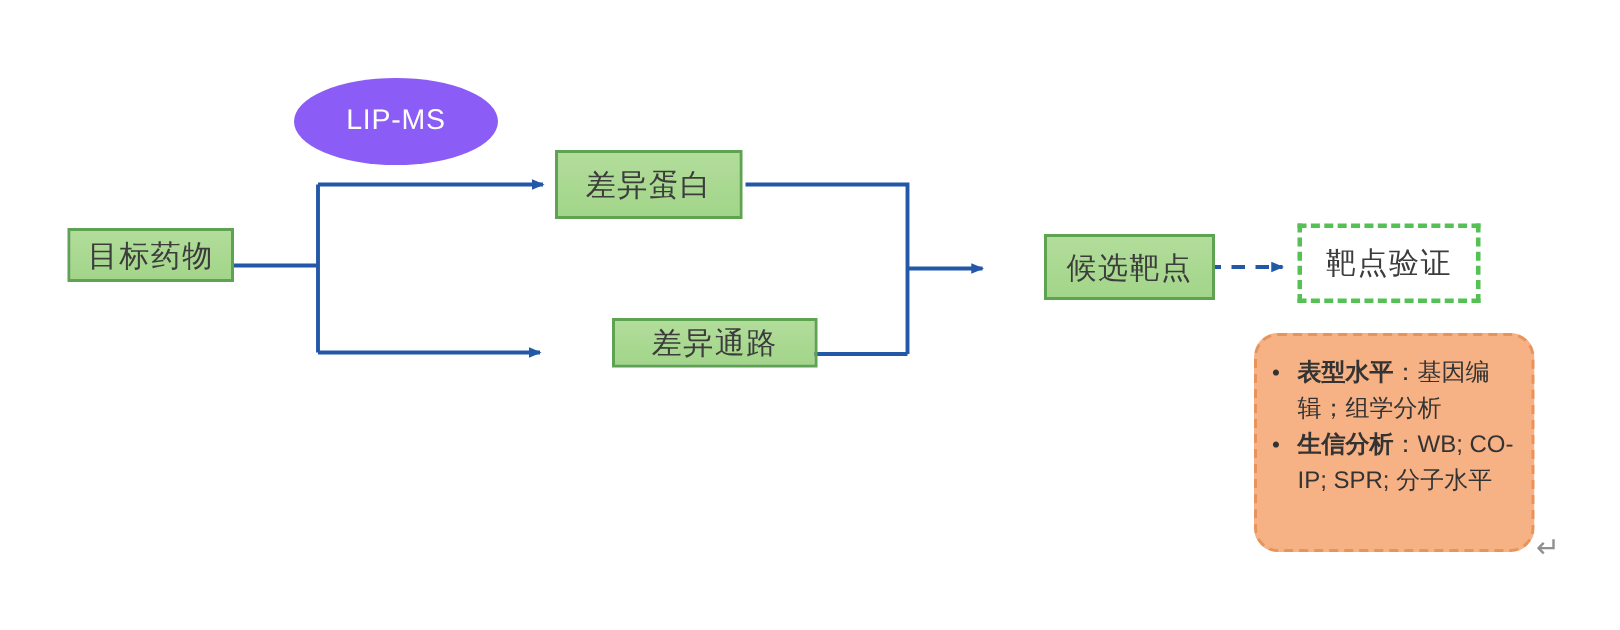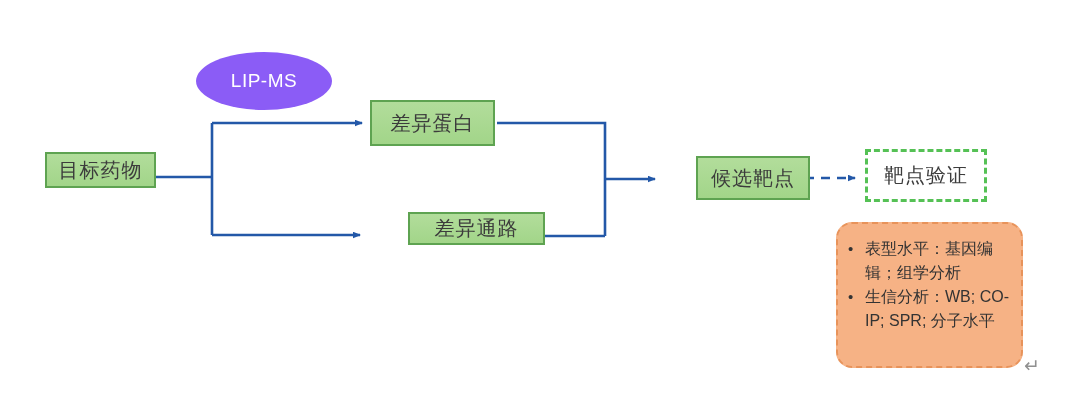--- a/index.html
+++ b/index.html
@@ -52,21 +52,21 @@
     color: #333333;
   }
   .methods ul { list-style: none; }
   .methods li {
     position: relative; padding-left: 17px;
     font-size: 16px; line-height: 24px; color: #333333;
   }
   .methods li .bullet {
     position: absolute; left: 0; top: 0; font-size: 15px; color: #333333;
   }
-  .methods li .lead { font-weight: normal; }
+  .methods li .lead { font-weight: bold; }
 
   .return-mark {
     position: absolute; color: #909090; font-size: 19px;
   }
 </style>
 </head>
 <body>
 
 <div id="canvas">
 

